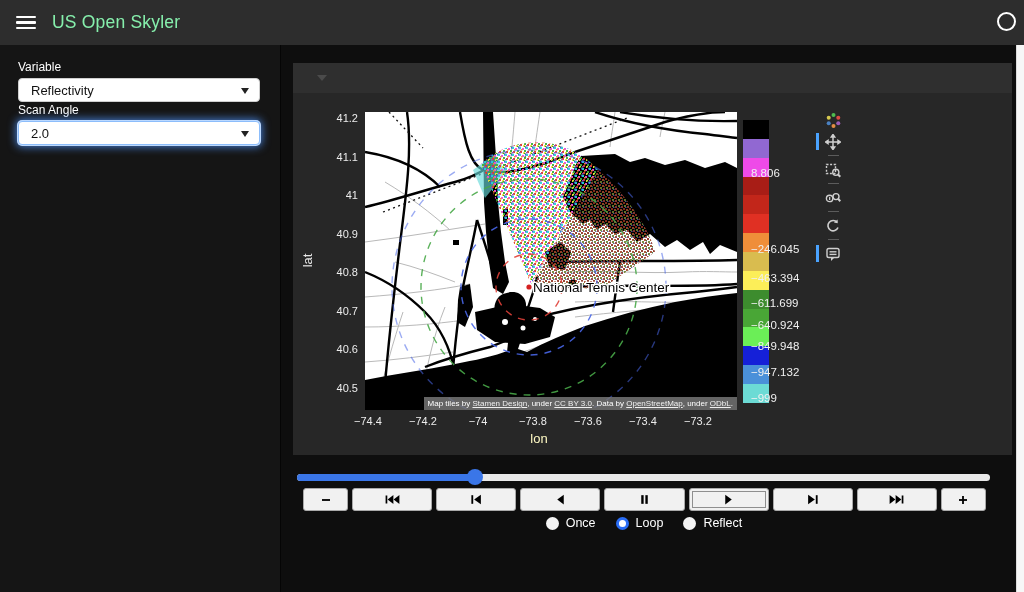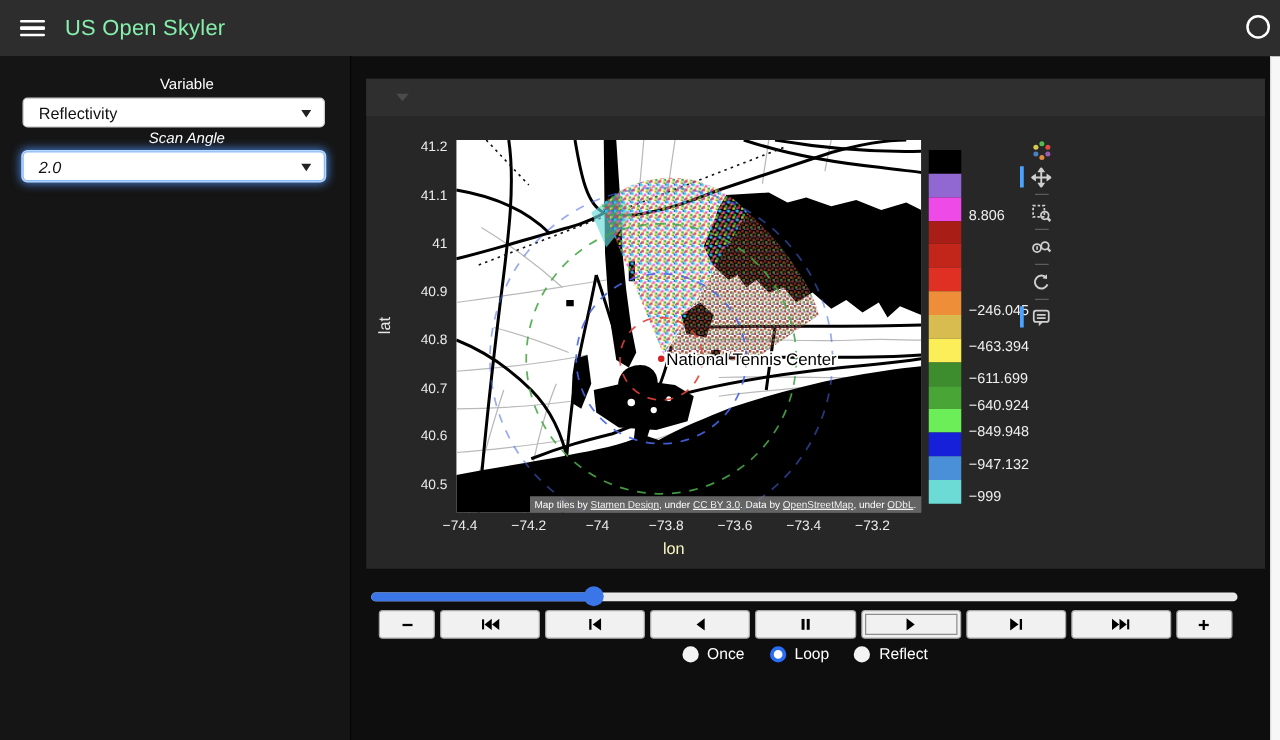--- a/index.html
+++ b/index.html
@@ -15,32 +15,32 @@
   #app-title { color:#86efac; font-size:17.5px; margin-left:16px; letter-spacing:.2px; }
   #header-circle { position:absolute; right:8px; top:12px; width:19px; height:19px;
     border:2.6px solid #fff; border-radius:50%; }
 
   
   #scroll-strip { position:absolute; right:0; top:45px; width:8px; height:547px;
     background:#f7f7f7; border-left:1px solid #dcdcdc; }
 
   
   #sidebar { position:absolute; left:0; top:45px; width:281px; height:547px;
-    background:#151515; border-right:1px solid #050505;text-align:center; }
+    background:#151515; border-right:1px solid #050505; }
   .ctl-label { color:#fff; font-size:12px; margin:0 0 4px 18px; }
   .select { width:242px; height:24px; margin-left:18px; background:#fff; border-radius:4px;
     border:1px solid #cfcfcf; display:flex; align-items:center; position:relative;
     font-size:13px; color:#111; padding-left:12px; cursor:pointer; }
   .select .caret { position:absolute; right:10px; top:9px; width:0; height:0;
     border-left:4.5px solid transparent; border-right:4.5px solid transparent;
     border-top:6px solid #222; }
   .select.focused { border-color:#8cbdfb;
     box-shadow:0 0 0 1px #bcd9ff, 0 0 8px 2px rgba(80,150,255,.8);padding-left:12px; }
   #variable-group { position:absolute; top:15px; }
-  #scan-group { position:absolute; top:58px;font-style:italic; }
+  #scan-group { position:absolute; top:58px; }
 
   
   #panel { position:absolute; left:293px; top:63px; width:719px; height:392px; background:#272727; }
   #panel-header { position:absolute; left:0; top:0; width:100%; height:30px; background:#2f2f2f; }
   #panel-caret { position:absolute; left:24px; top:12px; width:0; height:0;
     border-left:5px solid transparent; border-right:5px solid transparent;
     border-top:6px solid #4b4b4b; }
 
   #ylabel { position:absolute; left:8px; top:190px; color:#e6e6e6; font-size:13px;
     transform:rotate(-90deg); }
@@ -53,21 +53,21 @@
   #map-wrap { position:absolute; left:72px; top:49px; width:372px; height:298px; cursor:crosshair; }
   #map-wrap svg { display:block; }
   #attribution { position:absolute; right:0; bottom:0; background:rgba(125,125,125,.8);
     color:#fff; font-size:8px; line-height:9px; padding:2px 4px; white-space:nowrap; }
   #attribution a { color:#f0f0f0; text-decoration:underline; cursor:pointer; }
 
   
   #colorbar { position:absolute; left:450px; top:57px; width:26px; height:283px;
     display:flex; flex-direction:column; }
   #colorbar .seg { flex:1; }
-  .cb-tick { position:absolute; left:482px; color:#f0f0f0; font-size:11.5px; }
+  .cb-tick { position:absolute; left:458px; color:#f0f0f0; font-size:11.5px; }
 
   
   #bk-toolbar { position:absolute; left:527px; top:47px; width:26px;
     display:flex; flex-direction:column; align-items:center; }
   .bk-tool { position:relative; width:20px; height:19px; margin:1px 0;
     display:flex; align-items:center; justify-content:center; cursor:pointer; }
   .bk-sep { width:11px; height:1px; background:#5c5c5c; margin:3px 0; }
   .bk-active::before { content:""; position:absolute; left:-7px; top:1px; width:2.6px;
     height:17px; background:#4aa3ff; }
 

